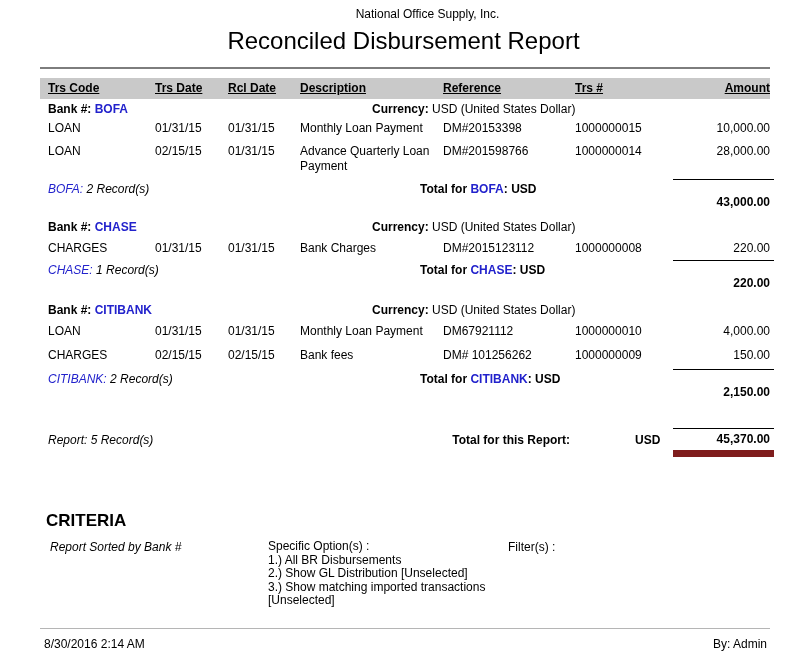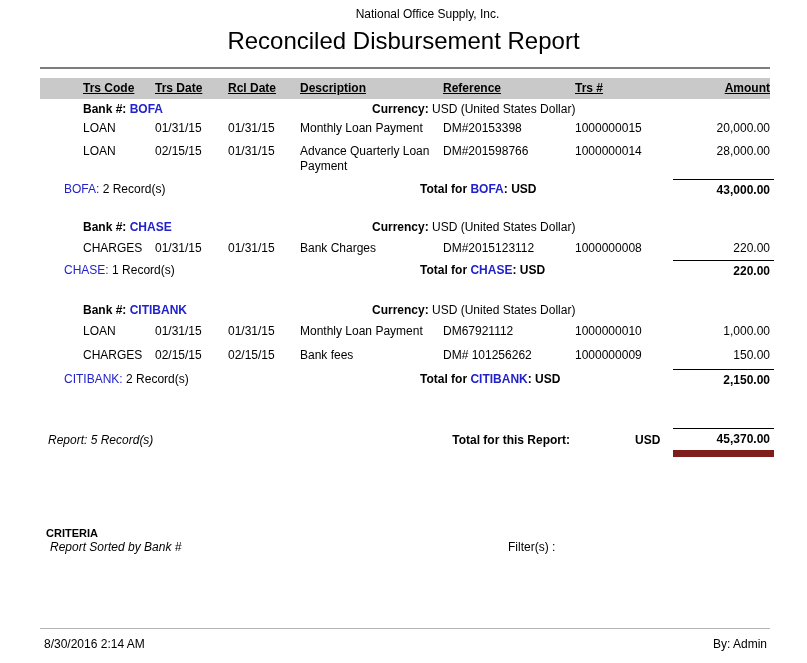--- a/index.html
+++ b/index.html
@@ -8,36 +8,36 @@
 
   .company{position:absolute;top:7px;left:0;width:100%;text-align:center;font-size:12px;padding-left:24px;}
   .title{position:absolute;top:27px;left:0;width:100%;text-align:center;font-size:24px;}
   .title-rule{position:absolute;top:67px;left:40px;width:730px;height:0;border-top:2px solid #7d7d7d;}
 
   .thead{position:absolute;top:78px;left:40px;width:730px;height:21px;background:#c9c9c9;}
   .thead span{position:absolute;top:0;line-height:21px;font-weight:bold;text-decoration:underline;}
 
   .row{position:absolute;left:40px;width:730px;height:16px;line-height:15px;}
   .c{position:absolute;top:0;}
-  .c0{left:8px;margin-left:35px;}   .c1{left:115px;} .c2{left:188px;}
+  .c0{left:8px;}   .c1{left:115px;} .c2{left:188px;}
   .c3{left:260px;width:138px;} .c4{left:403px;width:128px;} .c5{left:535px;}
   .amt{position:absolute;left:633px;width:101px;text-align:right;padding-right:4px;box-sizing:border-box;}
-  .amt-sub{border-top:1px solid #000;padding-top:3px;font-weight:bold;}
+  .amt-sub{border-top:1px solid #000;padding-top:15px;font-weight:bold;}
   .amt-grand{border-top:1px solid #000;border-bottom:7px solid #7f1d1d;padding-top:3px;padding-bottom:3px;font-weight:bold;}
 
   .bold{font-weight:bold;}
   .blue{color:#2222cc;}
   .cur-label{position:absolute;left:332px;top:0;}
   .sub-total{position:absolute;left:380px;width:247px;text-align:left;top:3px;font-weight:bold;}
-  .sub-left{position:absolute;left:24px;top:3px;text-align:center;}
+  .sub-left{position:absolute;left:8px;top:3px;font-style:italic;text-align:center;}
   .grand-label{position:absolute;left:300px;width:230px;text-align:right;top:5px;font-weight:bold;}
   .grand-usd{position:absolute;left:595px;top:5px;font-weight:bold;}
   .grand-left{position:absolute;left:8px;top:5px;font-style:italic;}
 
-  .criteria-head{position:absolute;top:511px;left:46px;font-size:11px;font-weight:bold;margin-top:16px;}
+  .criteria-head{position:absolute;top:511px;left:46px;font-size:17px;font-weight:bold;}
   .crit-sorted{position:absolute;top:540px;left:50px;font-style:italic;}
   .crit-options{position:absolute;top:540px;left:268px;width:228px;line-height:13.5px;}
   .crit-filters{position:absolute;top:540px;left:508px;}
 
   .footer-rule{position:absolute;top:628px;left:40px;width:730px;height:0;border-top:1px solid #b5b5b5;}
   .footer{position:absolute;top:637px;left:40px;width:730px;height:16px;}
   .f-left{position:absolute;left:4px;top:0;}
   .f-center{position:absolute;left:0;top:0;width:100%;text-align:center;}
   .f-right{position:absolute;right:3px;top:0;}
 </style>
@@ -67,21 +67,21 @@
       <span>USD (United States Dollar)</span></span>
   </div>
 
   <div class="row" style="top:121px;">
     <span class="c c0">LOAN</span>
     <span class="c c1">01/31/15</span>
     <span class="c c2">01/31/15</span>
     <span class="c c3">Monthly Loan Payment</span>
     <span class="c c4">DM#20153398</span>
     <span class="c c5">1000000015</span>
-    <span class="amt">20,000.00</span>
+    <span class="amt">10,000.00</span>
   </div>
 
   <div class="row" style="top:144px;height:32px;">
     <span class="c c0">LOAN</span>
     <span class="c c1">02/15/15</span>
     <span class="c c2">01/31/15</span>
     <span class="c c3">Advance Quarterly Loan Payment</span>
     <span class="c c4">DM#201598766</span>
     <span class="c c5">1000000014</span>
     <span class="amt">28,000.00</span>
@@ -127,21 +127,21 @@
       <span>USD (United States Dollar)</span></span>
   </div>
 
   <div class="row" style="top:324px;">
     <span class="c c0">LOAN</span>
     <span class="c c1">01/31/15</span>
     <span class="c c2">01/31/15</span>
     <span class="c c3">Monthly Loan Payment</span>
     <span class="c c4">DM67921112</span>
     <span class="c c5">1000000010</span>
-    <span class="amt">1,000.00</span>
+    <span class="amt">4,000.00</span>
   </div>
 
   <div class="row" style="top:348px;">
     <span class="c c0">CHARGES</span>
     <span class="c c1">02/15/15</span>
     <span class="c c2">02/15/15</span>
     <span class="c c3">Bank fees</span>
     <span class="c c4">DM# 101256262</span>
     <span class="c c5">1000000009</span>
     <span class="amt">150.00</span>
@@ -157,20 +157,26 @@
 
   <div class="row" style="top:428px;height:25px;">
     <span class="grand-left">Report: 5 Record(s)</span>
     <span class="grand-label">Total for this Report:</span>
     <span class="grand-usd">USD</span>
     <span class="amt amt-grand">45,370.00</span>
   </div>
 
   <div class="criteria-head">CRITERIA</div>
   <div class="crit-sorted">Report Sorted by Bank #</div>
+  <div class="crit-options">
+    <div>Specific Option(s) :</div>
+    <div>1.) All BR Disbursements</div>
+    <div>2.) Show GL Distribution [Unselected]</div>
+    <div>3.) Show matching imported transactions [Unselected]</div>
+  </div>
   <div class="crit-filters">Filter(s) :</div>
 
   <div class="footer-rule"></div>
   <div class="footer">
     <span class="f-left">8/30/2016 2:14 AM</span>
     <span class="f-right">By: Admin</span>
   </div>
 
 </div>
 

